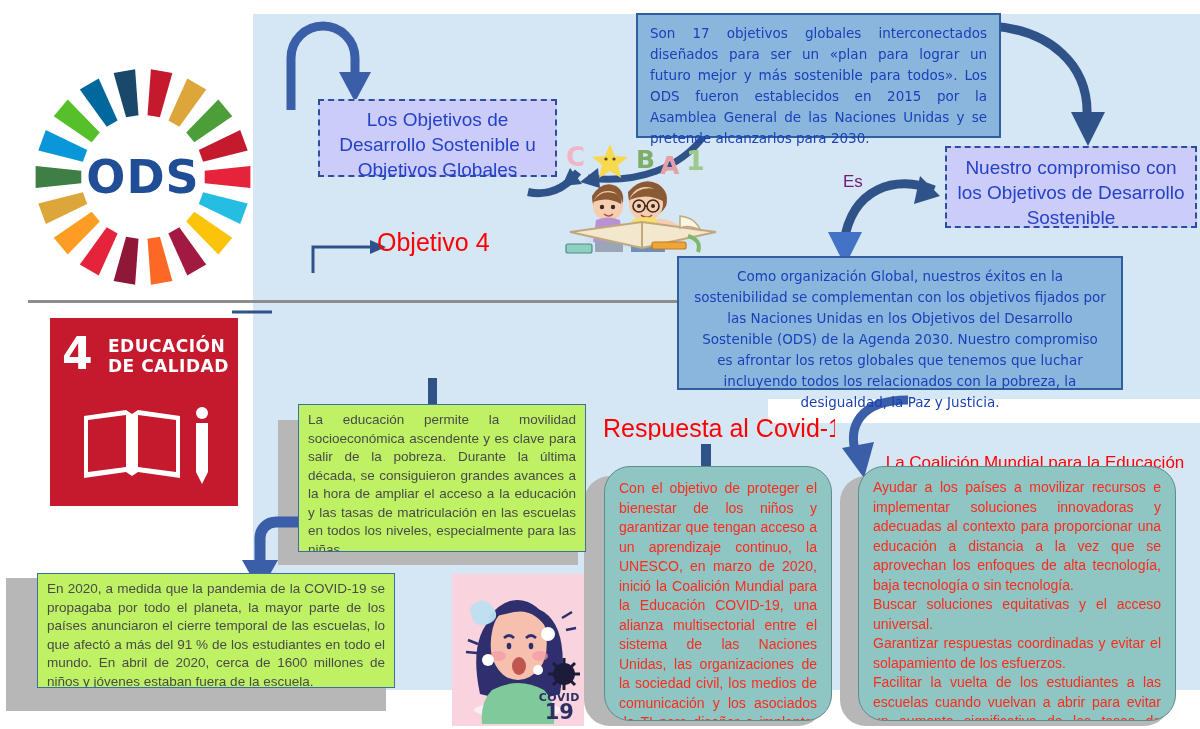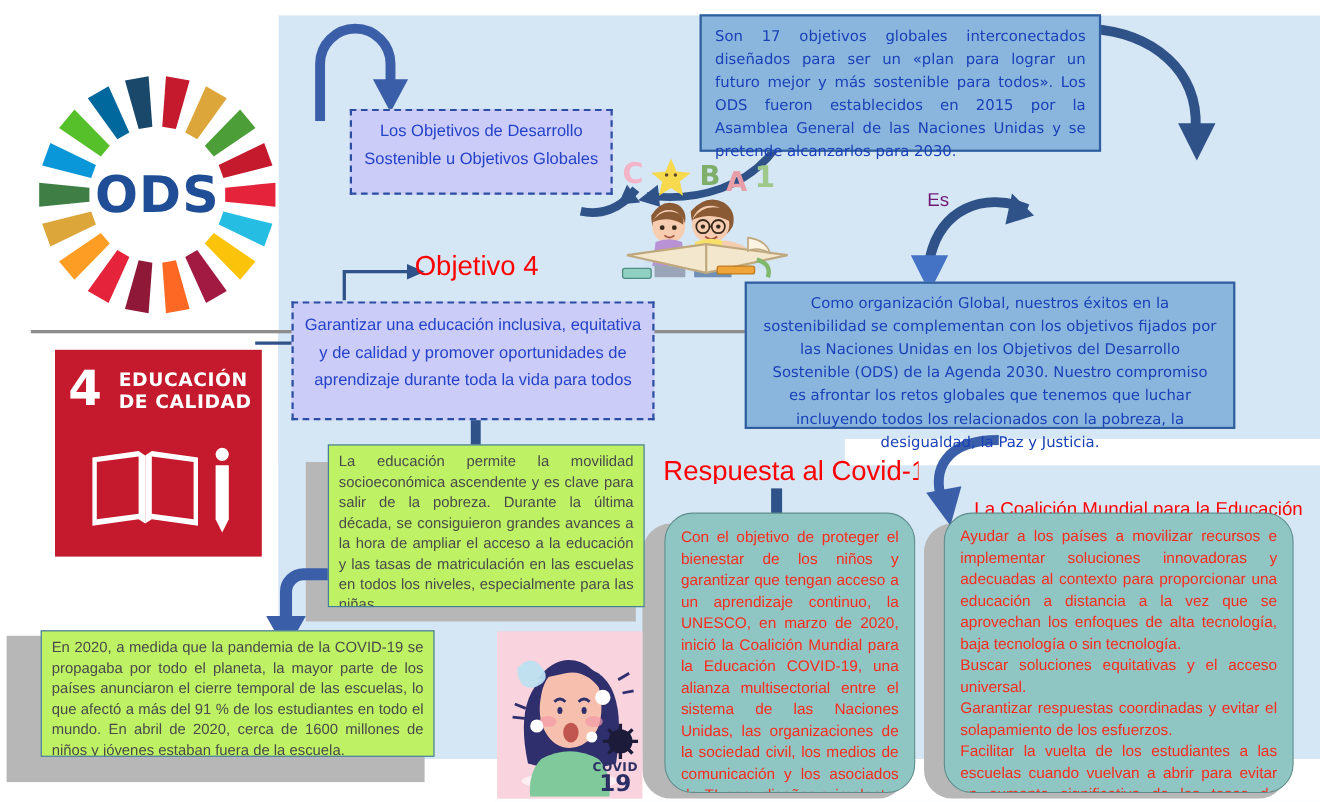--- a/index.html
+++ b/index.html
@@ -14,21 +14,21 @@
   #panel-white-left{left:0px;top:0px;width:253px;height:300px;background:#ffffff;}
   #divider-line{left:28px;top:300px;width:740px;height:3px;background:#8d8d8d;}
 
   
   .shadow{position:absolute;background:#b7b7b7;}
 
   
   .box{position:absolute;box-sizing:border-box;}
 
   .lav{background:#ccccf8;border:2px dashed #2b4ea2;color:#2342c8;
-       text-align:center;font-size:15px;line-height:25px;}
+       text-align:center;font-size:19px;line-height:25px;}
 
   .steelbox{background:#8ab6dd;border:2px solid #2f5f9e;color:#1a41b8;
             font-family:"DejaVu Sans",sans-serif;font-size:13.5px;line-height:21px;
             text-align:justify;}
   .steelbox.ctr{text-align:center;}
 
   .greybox{background:#bef264;border:1.5px solid #3b6ea8;color:#4a4a4a;
            font-size:13.5px;line-height:18.5px;text-align:justify;}
 
   .tealbox{background:#8fc6c4;border:1.5px solid #5e8d8c;border-radius:26px;
@@ -179,26 +179,26 @@
 
   <svg class="arrow" style="left:842px;top:396px;" width="72" height="85" viewBox="0 0 72 85">
     <path d="M66 4 C16 4 6 32 14 58" stroke="#3b5ea8" stroke-width="9" fill="none"></path>
     <polygon points="0,52 32,46 22,82" fill="#3b5ea8"></polygon>
   </svg>
 
   <div class="box lav" style="left:318px;top:99px;width:239px;height:78px;padding:6px 8px 0 8px;">Los Objetivos de Desarrollo Sostenible u Objetivos Globales</div>
 
   <div class="box steelbox" style="left:636px;top:13px;width:365px;height:125px;padding:8px 12px;">Son 17 objetivos globales interconectados diseñados para ser un «plan para lograr un futuro mejor y más sostenible para todos». Los ODS fueron establecidos en 2015 por la Asamblea General de las Naciones Unidas y se pretende alcanzarlos para 2030.</div>
 
+  <div class="box lav" style="left:945px;top:146px;width:252px;height:82px;padding:7px 10px 0 10px;">Nuestro compromiso con los Objetivos de Desarrollo Sostenible</div>
 
   <div class="box steelbox ctr" style="left:677px;top:256px;width:446px;height:134px;padding:8px 14px;">Como organización Global, nuestros éxitos en la sostenibilidad se complementan con los objetivos fijados por las Naciones Unidas en los Objetivos del Desarrollo Sostenible (ODS) de la Agenda 2030. Nuestro compromiso es afrontar los retos globales que tenemos que luchar incluyendo todos los relacionados con la pobreza, la desigualdad, la Paz y Justicia.</div>
 
   <div class="headred" style="left:377px;top:228px;">Objetivo 4</div>
 
-  <div class="box lav" style="left:265px;top:274px;width:330px;height:108px;padding:7px 9px 0 9px;overflow:hidden;">Garantizar una educación inclusiva, equitativa y de calidad y promover oportunidades de aprendizaje durante toda la vida para todos</div>
 
   <div class="box greybox" style="left:298px;top:404px;width:288px;height:148px;padding:6px 9px;overflow:hidden;">La educación permite la movilidad socioeconómica ascendente y es clave para salir de la pobreza. Durante la última década, se consiguieron grandes avances a la hora de ampliar el acceso a la educación y las tasas de matriculación en las escuelas en todos los niveles, especialmente para las niñas.</div>
 
   <div class="box greybox" style="left:37px;top:573px;width:358px;height:115px;padding:6px 9px;overflow:hidden;">En 2020, a medida que la pandemia de la COVID-19 se propagaba por todo el planeta, la mayor parte de los países anunciaron el cierre temporal de las escuelas, lo que afectó a más del 91 % de los estudiantes en todo el mundo. En abril de 2020, cerca de 1600 millones de niños y jóvenes estaban fuera de la escuela.</div>
 
   <div class="headred" style="left:603px;top:414px;width:232px;overflow:hidden;height:26px;">Respuesta al Covid-19</div>
 
   <div class="box tealbox" style="left:604px;top:466px;width:228px;height:255px;padding:12px 14px;overflow:hidden;">Con el objetivo de proteger el bienestar de los niños y garantizar que tengan acceso a un aprendizaje continuo, la UNESCO, en marzo de 2020, inició la Coalición Mundial para la Educación COVID-19, una alianza multisectorial entre el sistema de las Naciones Unidas, las organizaciones de la sociedad civil, los medios de comunicación y los asociados de TI para diseñar e implantar soluciones</div>
 
   <div class="headred sm" style="left:880px;top:415px;width:310px;margin-top:37px;">La Coalición Mundial para la Educación aspira a lo siguiente</div>

